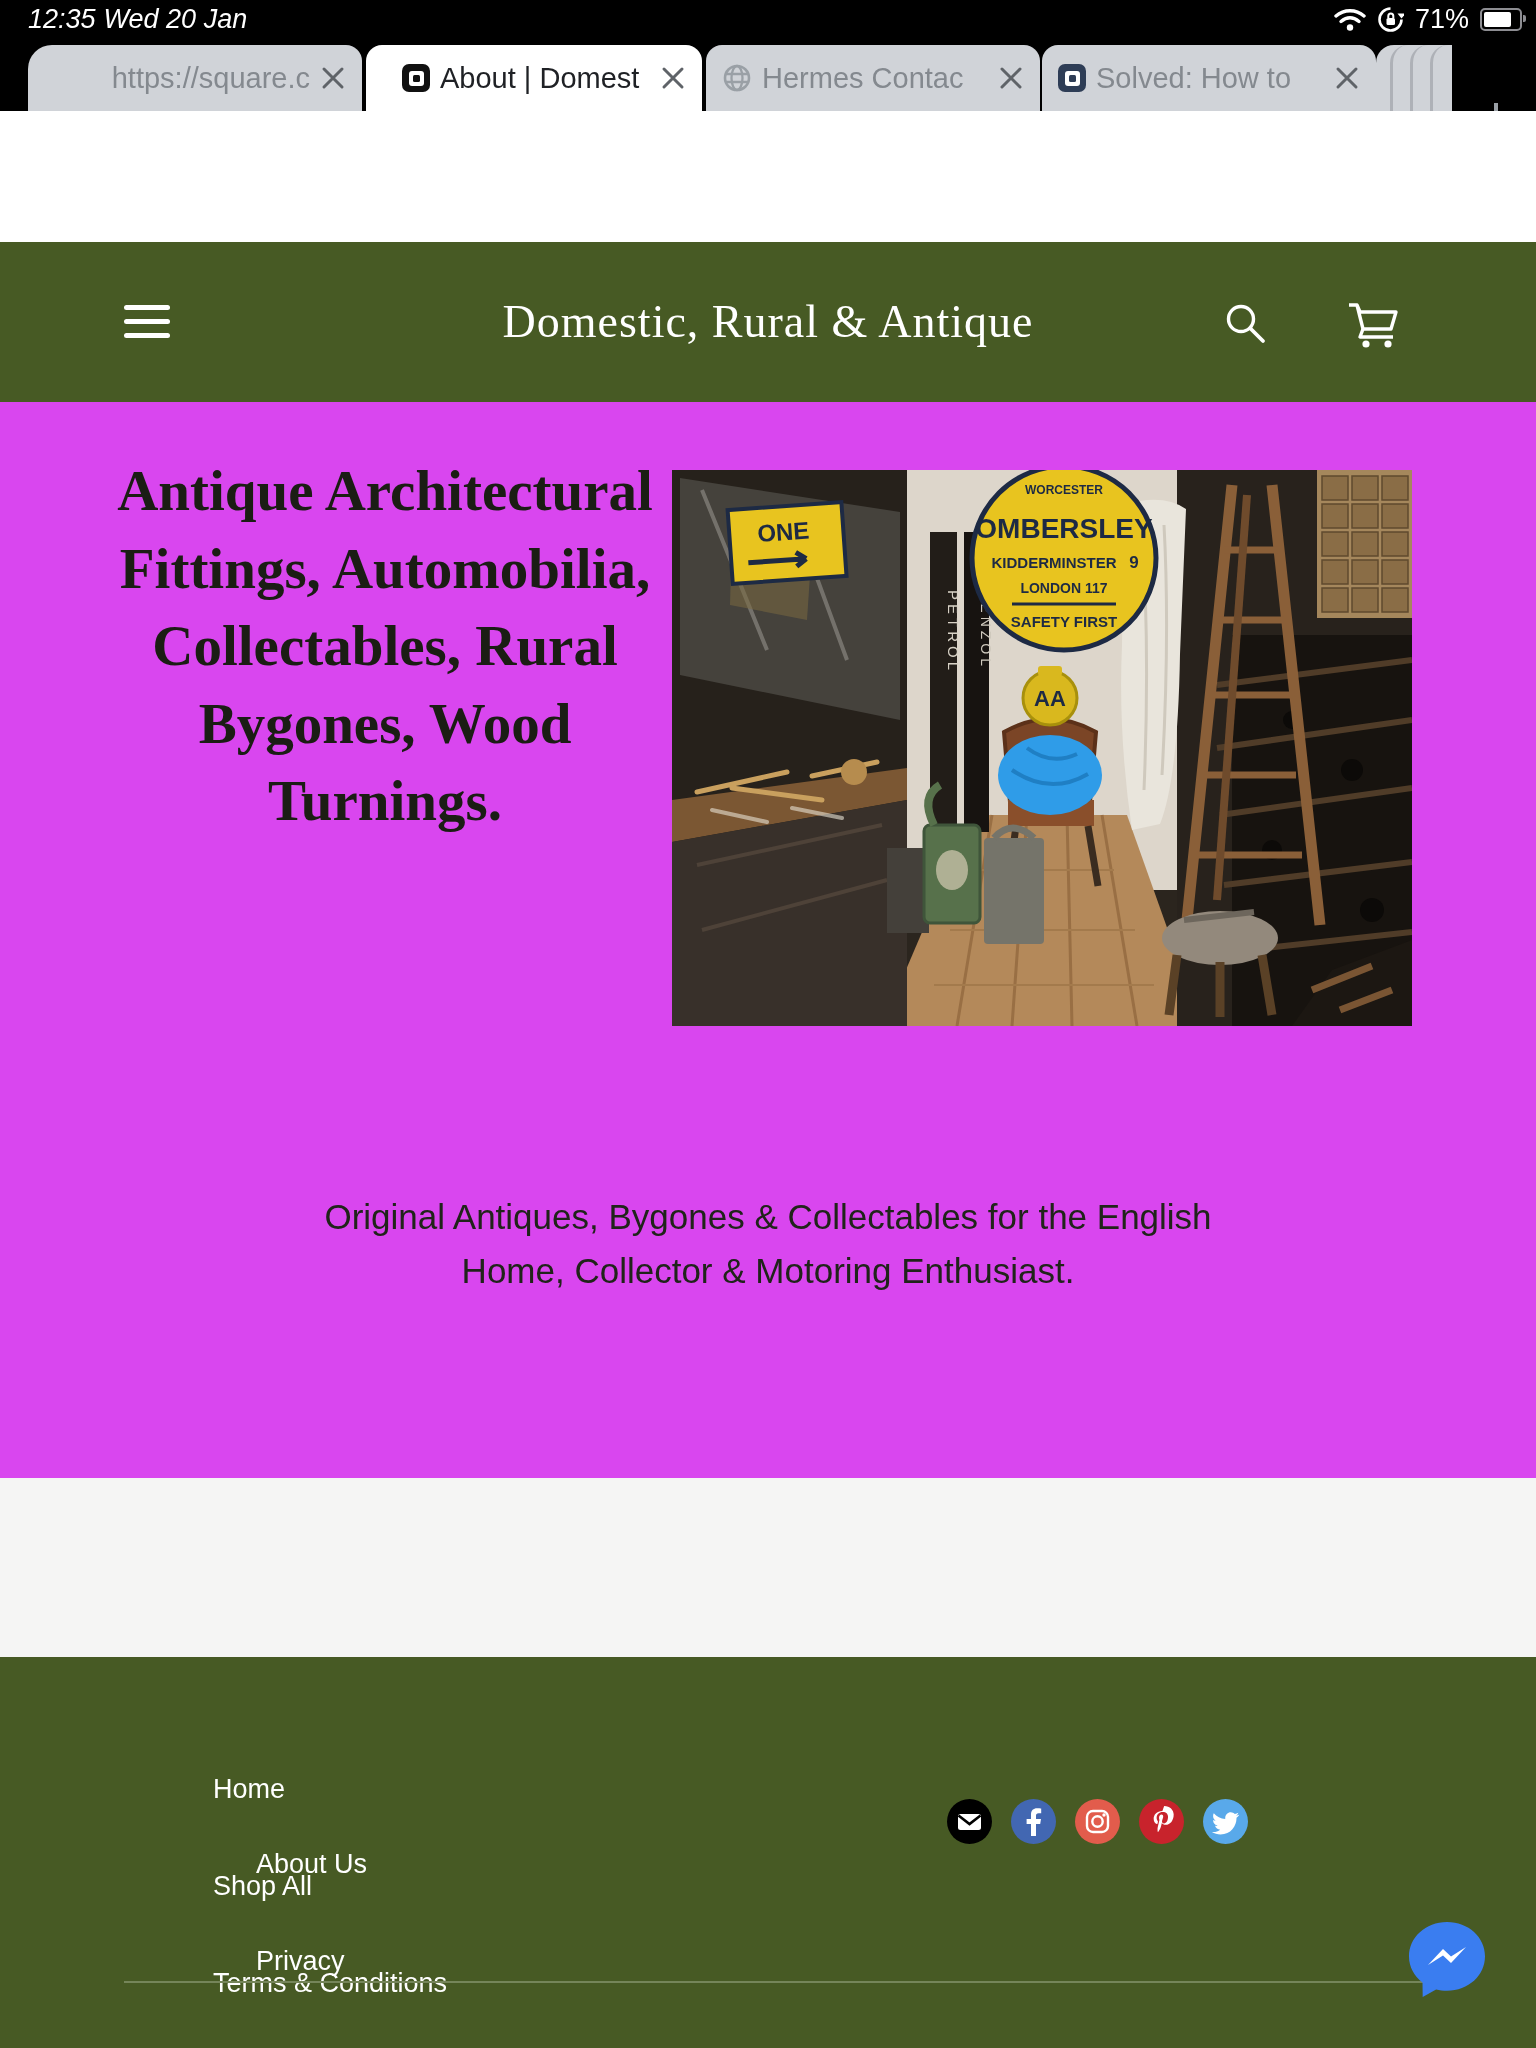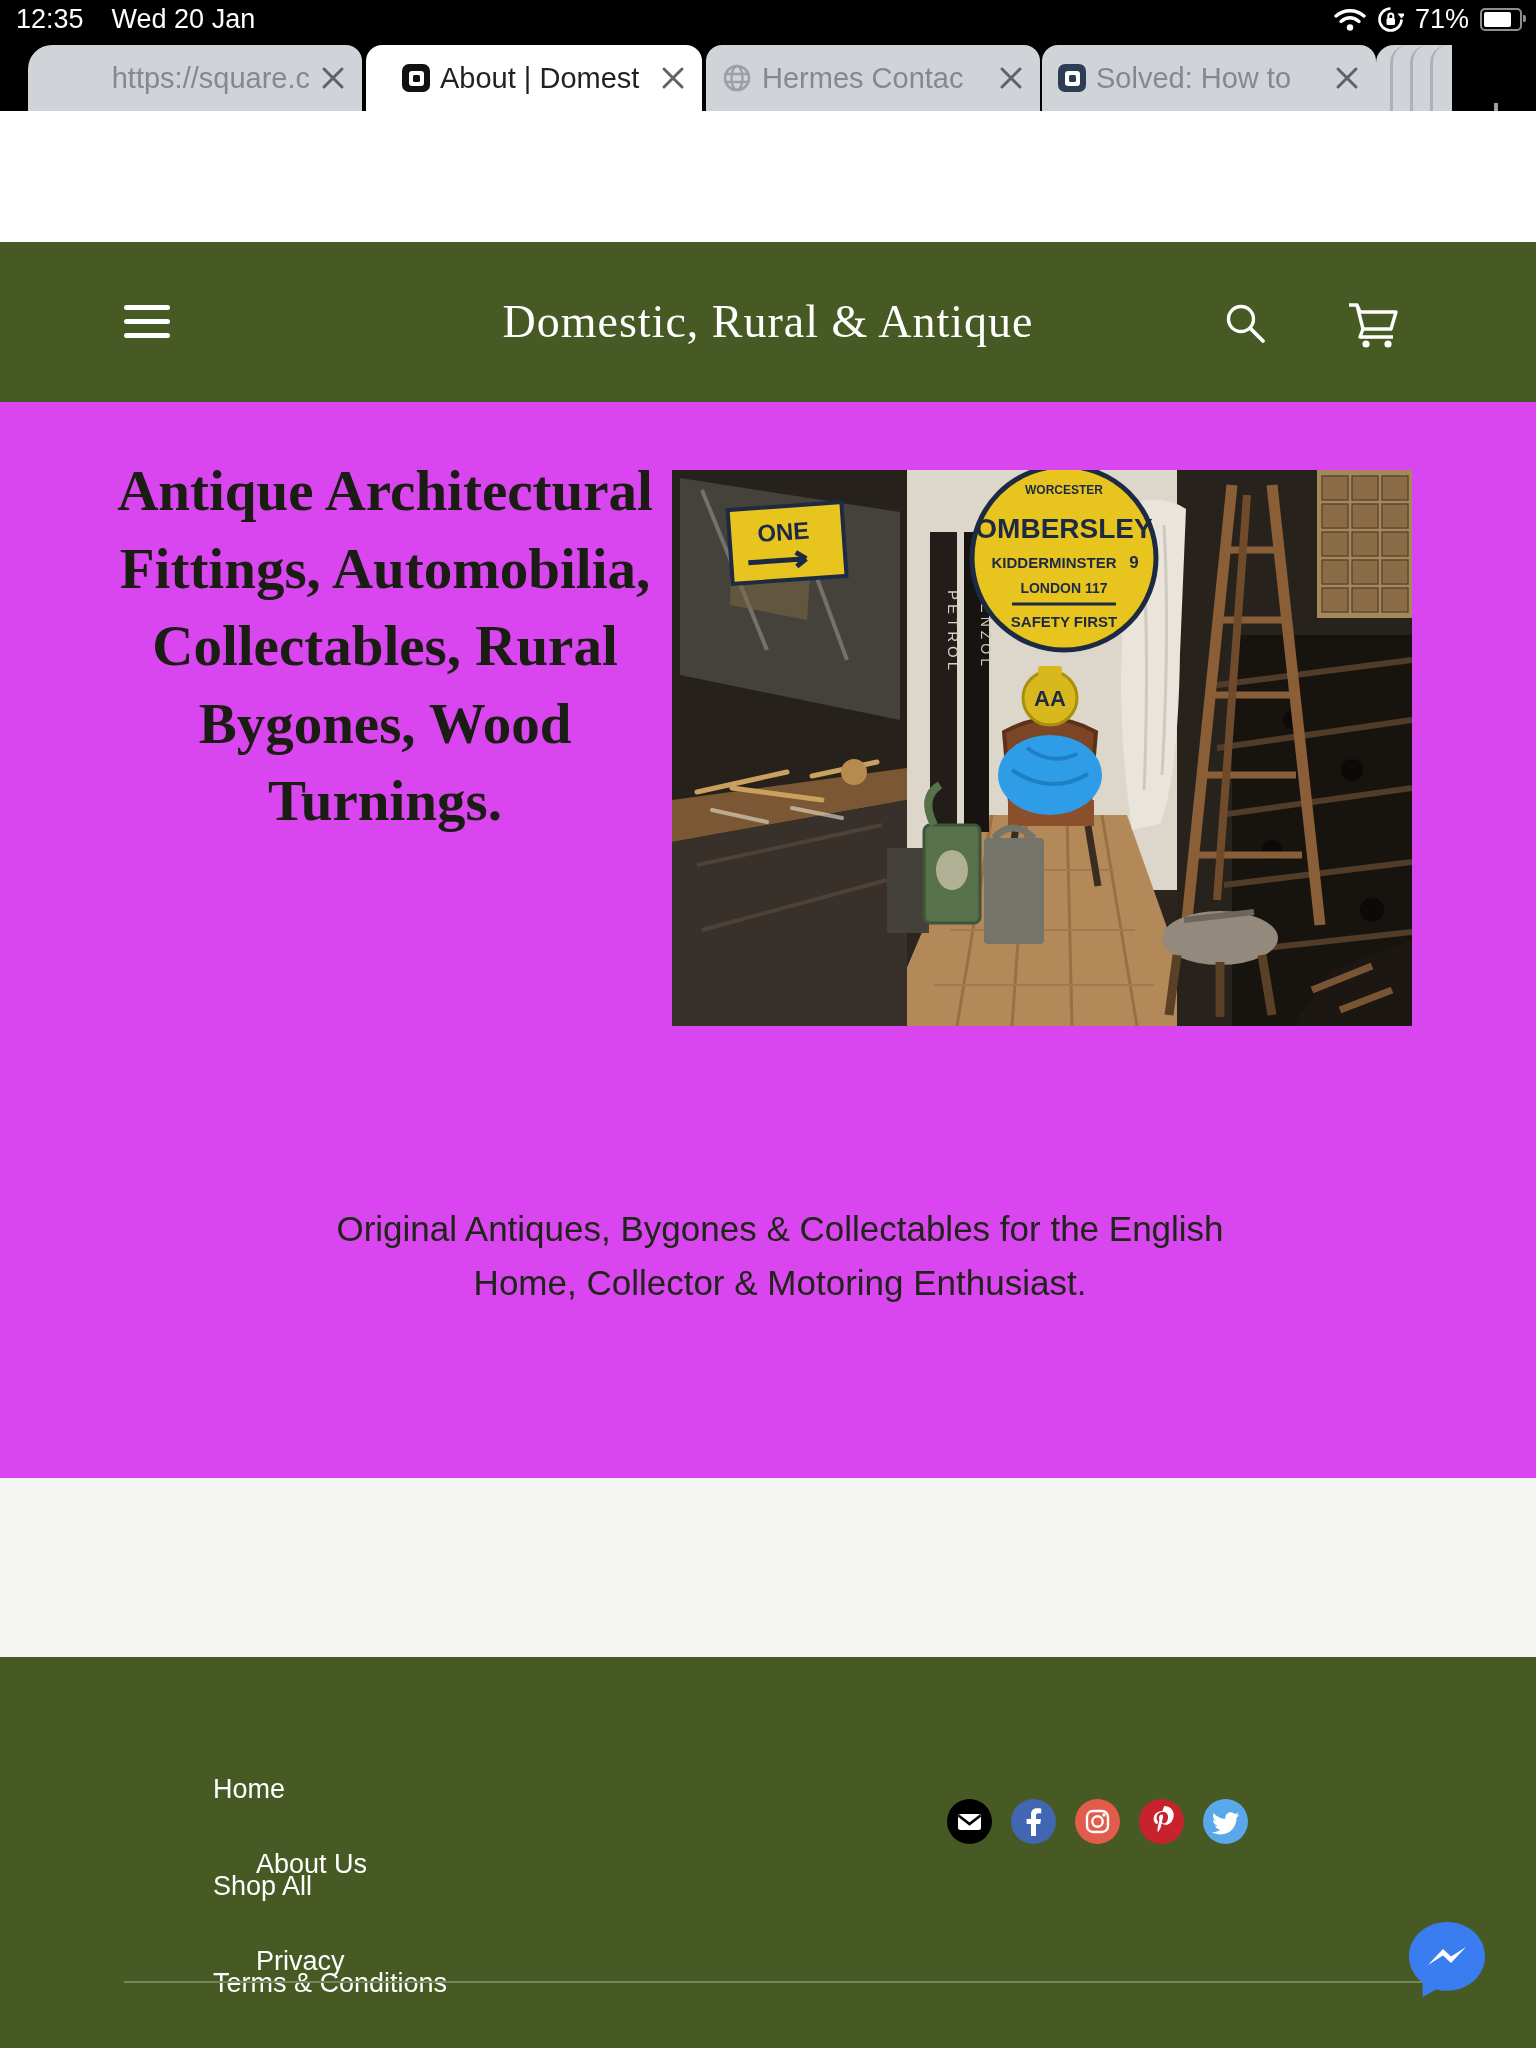--- a/index.html
+++ b/index.html
@@ -2,21 +2,21 @@
 <html><head>
 <meta charset="utf-8">
 <style>
   html,body{margin:0;padding:0;background:#000;}
   .screen{position:relative;width:1536px;height:2048px;overflow:hidden;
     font-family:"Liberation Sans",sans-serif;-webkit-font-smoothing:antialiased;}
 
   
   .status-bar{position:absolute;left:0;top:0;width:1536px;height:39px;background:#000;
     color:#fff;display:flex;align-items:center;font-size:27px;font-weight:500;}
-  .status-left{display:flex;gap:28px;margin-left:16px;}
+  .status-left{display:flex;gap:8px;margin-left:28px;font-style:italic;}
   .status-right{margin-left:auto;display:flex;align-items:center;gap:11px;margin-right:14px;}
   .battery{position:relative;width:38px;height:19px;border:2px solid #8d8d92;border-radius:5px;}
   .battery .fill{position:absolute;left:2px;top:2px;bottom:2px;width:71%;background:#fff;border-radius:2px;}
   .battery .nub{position:absolute;right:-6px;top:5px;width:3px;height:7px;background:#8d8d92;border-radius:0 2px 2px 0;}
 
   
   .tab-strip{position:absolute;left:0;top:39px;width:1536px;height:72px;background:#000;}
   .tab{position:absolute;top:6px;height:66px;border-radius:16px 16px 0 0;background:#d0d3d8;
     display:flex;align-items:center;padding:0 16px;box-sizing:border-box;}
   .tab.active{background:#fff;z-index:3;}
@@ -60,21 +60,21 @@
   .hamburger i{display:block;height:5px;background:#fff;border-radius:2.5px;margin-bottom:9px;}
   .site-title{position:absolute;left:0;right:0;top:0;height:160px;line-height:160px;text-align:center;
     color:#fff;font-family:"Liberation Serif",serif;font-size:46px;letter-spacing:1px;}
   .hdr-ic{position:absolute;top:58px;cursor:pointer;}
 
   
   .hero{position:absolute;left:0;top:402px;width:1536px;height:1076px;background:#d946ef;}
   .hero-heading{position:absolute;left:95px;top:50px;width:580px;margin:0;text-align:center;
     font-family:"Liberation Serif",serif;font-weight:600;font-size:57px;line-height:1.36;color:#1b1d14;}
   .hero-photo{position:absolute;left:672px;top:68px;width:740px;height:556px;display:block;}
-  .hero-subtitle{position:absolute;left:318px;top:788px;width:900px;margin:12px;text-align:center;
+  .hero-subtitle{position:absolute;left:318px;top:788px;width:900px;margin:0;text-align:center;
     font-size:35px;line-height:1.55;color:#20241a;}
 
   
   .gap-section{position:absolute;left:0;top:1478px;width:1536px;height:179px;background:#f5f5f4;}
 
   
   .footer{position:absolute;left:0;top:1657px;width:1536px;height:391px;background:#475a24;}
   .f-row{position:absolute;display:flex;gap:66px;font-size:27px;color:#fff;flex-direction:column;}
   .f-row1{left:213px;top:117px;}
   .f-row2{left:256px;top:192px;}

